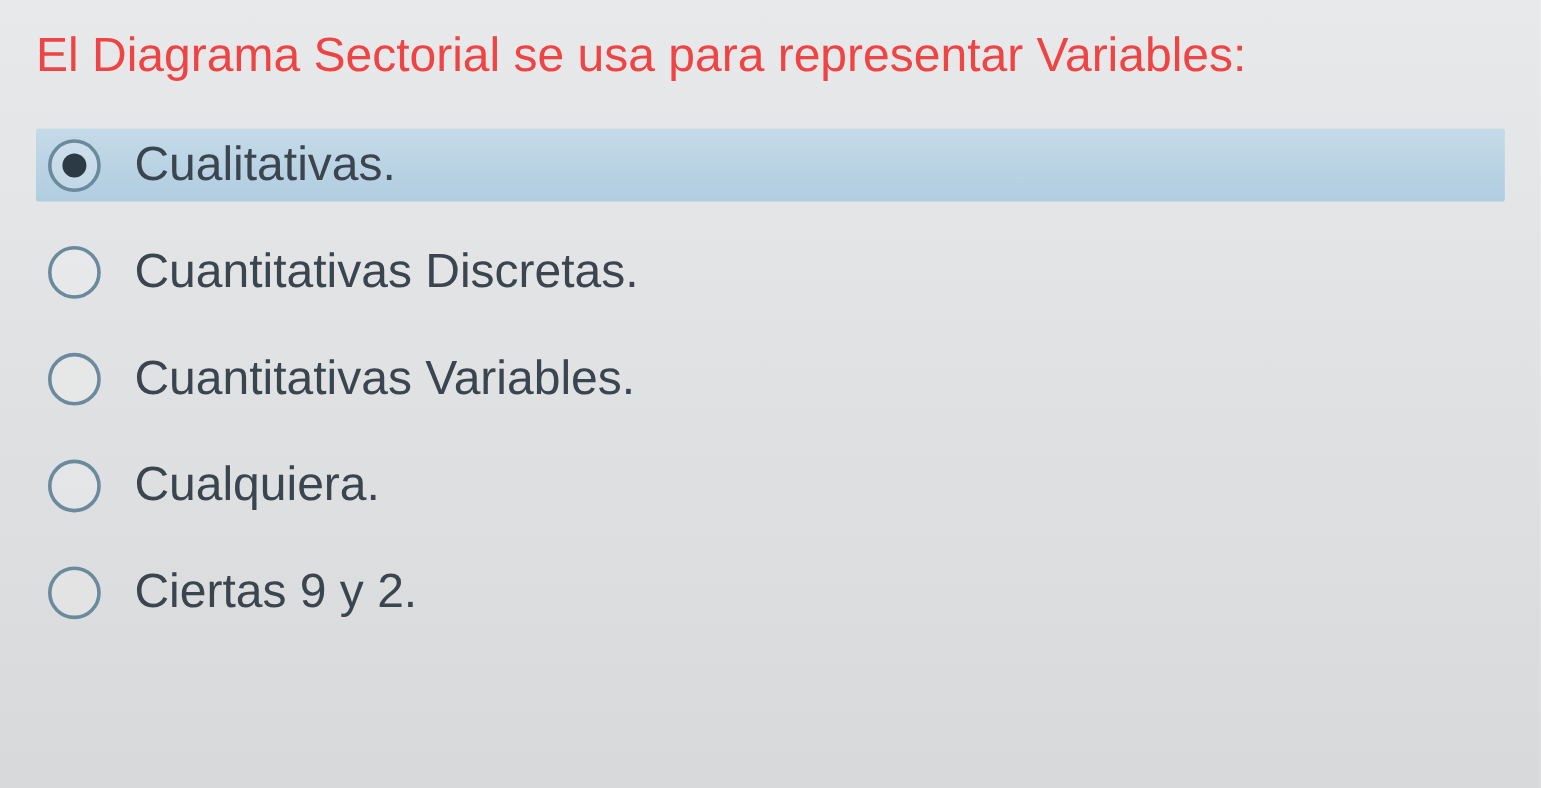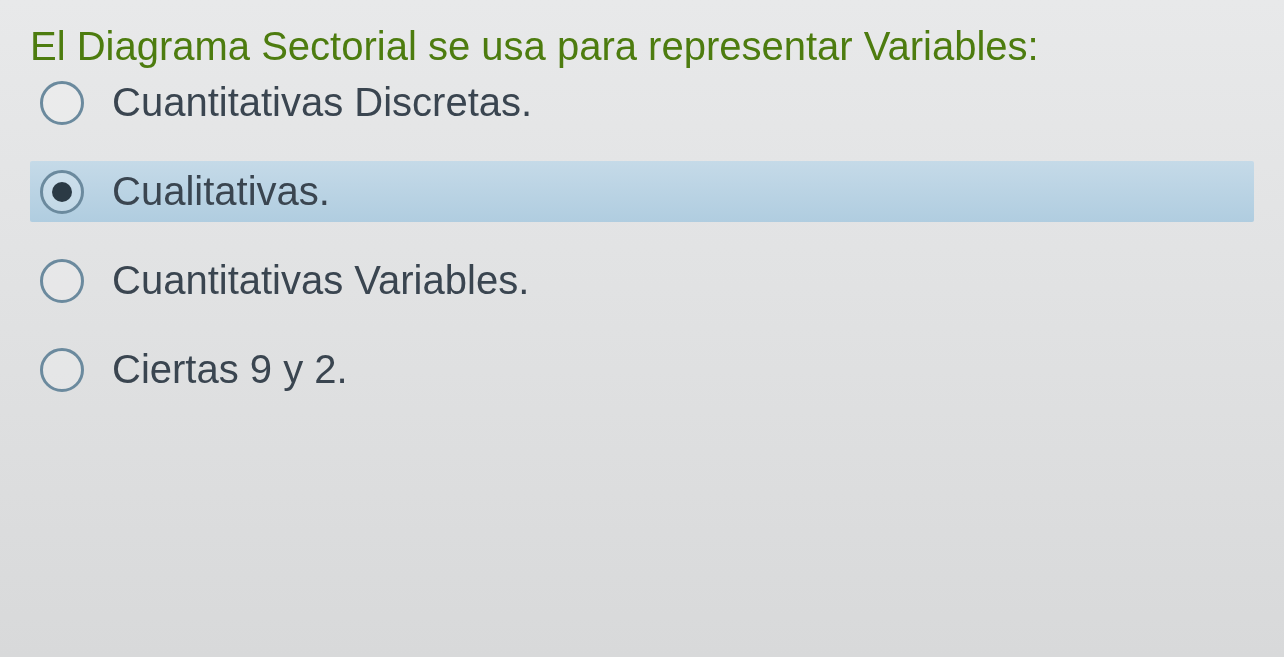--- a/index.html
+++ b/index.html
@@ -10,21 +10,22 @@
     body {
       font-family: 'Segoe UI', Tahoma, Geneva, Verdana, sans-serif;
       background: linear-gradient(180deg, #e8e9ea 0%, #d8d9da 100%);
       width: 1284px;
       height: 657px;
       padding: 20px 30px;
       color: #3a4550;
     }
     .question-text {
       font-size: 40px;
-      color: #4d7c0f;
+      color: #ef4444;
+      margin-bottom: 35px;
       line-height: 1.3;
       font-weight: 400;
     }
     .options-container {
       display: flex;
       flex-direction: column;
       gap: 28px;
     }
     .option-row {
       display: flex;
@@ -62,34 +63,38 @@
       font-weight: 400;
     }
   </style>
 </head>
 <body>
 
 <div class="question-text">El Diagrama Sectorial se usa para representar Variables:</div>
 
 <div class="options-container">
 
-  <div class="option-row">
-    <span class="radio-circle"></span>
-    <span class="option-label">Cuantitativas Discretas.</span>
-  </div>
-
   <div class="option-row selected">
     <span class="radio-circle checked"></span>
     <span class="option-label">Cualitativas.</span>
   </div>
 
   <div class="option-row">
     <span class="radio-circle"></span>
+    <span class="option-label">Cuantitativas Discretas.</span>
+  </div>
+
+  <div class="option-row">
+    <span class="radio-circle"></span>
     <span class="option-label">Cuantitativas Variables.</span>
   </div>
 
+  <div class="option-row">
+    <span class="radio-circle"></span>
+    <span class="option-label">Cualquiera.</span>
+  </div>
 
   <div class="option-row">
     <span class="radio-circle"></span>
     <span class="option-label">Ciertas 9 y 2.</span>
   </div>
 
 </div>
 
 </body></html>

